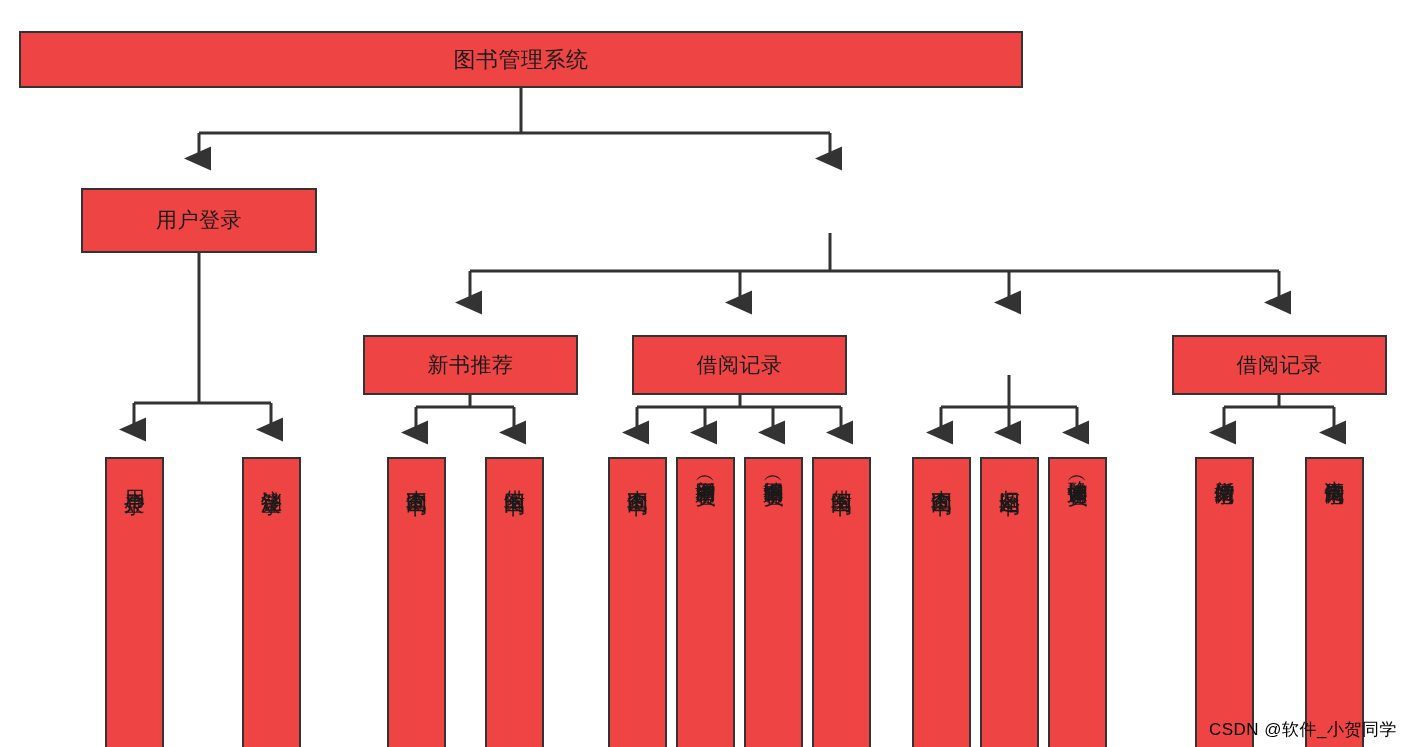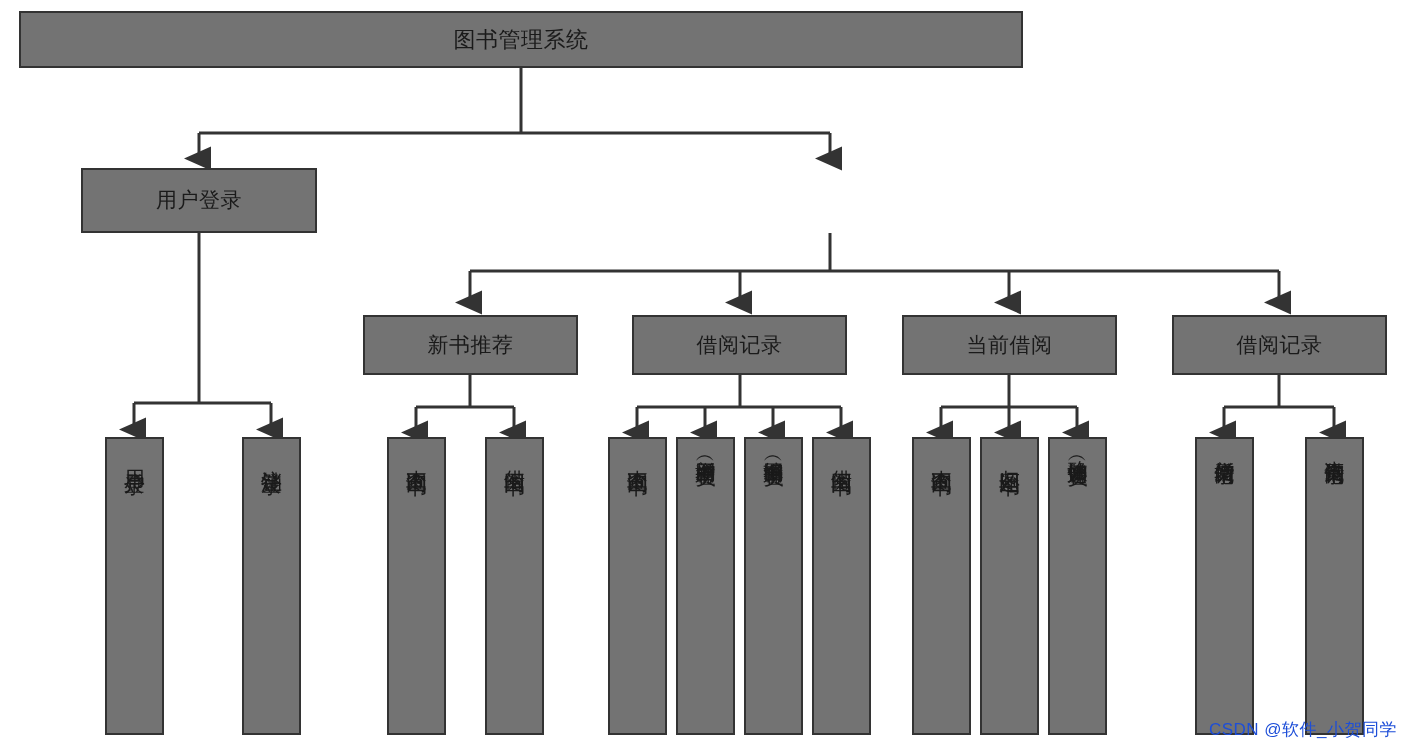--- a/index.html
+++ b/index.html
@@ -23,27 +23,28 @@
     position: absolute;
     left: 0;
     top: 0;
     width: 1405px;
     height: 747px;
     pointer-events: none;
   }
   .node {
     position: absolute;
     box-sizing: border-box;
-    background: #737373;
+    background: #ef4444;
     border: 2px solid #333333;
     display: flex;
     align-items: center;
     justify-content: center;
     text-align: center;
     z-index: 2;
+    margin-top: 20px;
   }
   .node .node-label {
     display: block;
     line-height: 1.18;
     color: #1a1a1a;
     letter-spacing: 0.5px;
   }
   
   .node.horiz .node-label {
     font-size: 21px;
@@ -71,21 +72,21 @@
   }
   .node.vert.tall-text .node-label {
     font-size: 20px;
     letter-spacing: 1px;
   }
   #watermark {
     position: absolute;
     right: 8px;
     bottom: 6px;
     font-size: 17px;
-    color: #1d4ed8;
+    color: #000000;
     z-index: 5;
     white-space: nowrap;
     letter-spacing: 0.5px;
   }
 </style>
 </head>
 <body>
 
 <div id="diagram-root">
 
@@ -147,23 +148,20 @@
   <div class="node horiz" style="left:81px; top:168px; width:236px; height:65px;">
     <span class="node-label">用户登录</span>
   </div>
 
   <div class="node horiz" style="left:363px; top:315px; width:215px; height:60px;">
     <span class="node-label">新书推荐</span>
   </div>
   <div class="node horiz" style="left:632px; top:315px; width:215px; height:60px;">
     <span class="node-label">借阅记录</span>
   </div>
-  <div class="node horiz" style="left:902px; top:315px; width:215px; height:60px;">
-    <span class="node-label">当前借阅</span>
-  </div>
   <div class="node horiz" style="left:1172px; top:315px; width:215px; height:60px;">
     <span class="node-label">借阅记录</span>
   </div>
 
   <div class="node vert" style="left:105px; top:437px; width:59px; height:298px;">
     <span class="node-label">用户登录</span>
   </div>
   <div class="node vert" style="left:242px; top:437px; width:59px; height:298px;">
     <span class="node-label">注销登录</span>
   </div>

